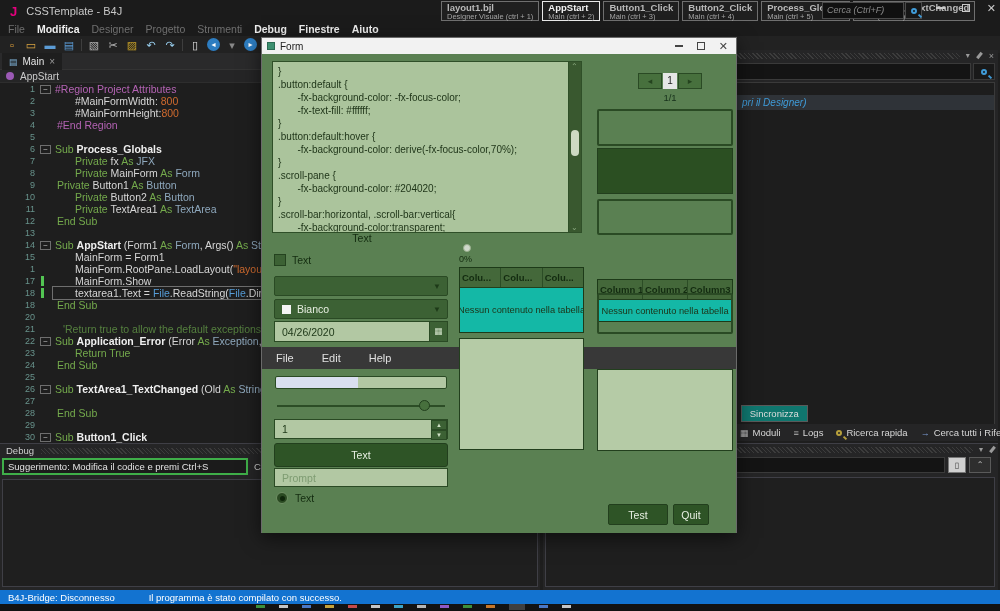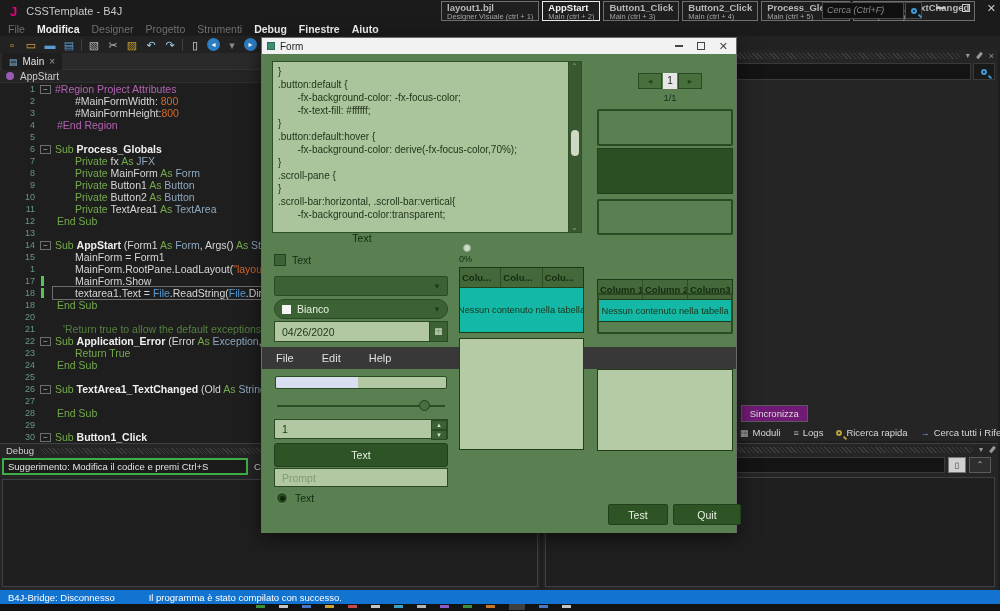--- a/index.html
+++ b/index.html
@@ -70,21 +70,21 @@
   .xicon{color:#9a9a9a;font-size:9px;margin-left:8px;}
   .rp-search{position:absolute;left:2px;top:13px;width:426px;height:17px;background:#141414;border:1px solid #3a3a3a;color:#ddd;font-size:10px;}
   .rp-search-btn{position:absolute;left:430px;top:13px;width:22px;height:17px;background:#191919;border:1px solid #3a3a3a;display:flex;align-items:center;justify-content:center;}
   .lens{width:6px;height:6px;border:2px solid #3f9bd8;border-radius:50%;position:relative;}
   .lens:after{content:"";position:absolute;left:5px;top:5px;width:4px;height:2px;background:#3f9bd8;transform:rotate(45deg);}
   .lens.gold{border-color:#b8a13c;}  .lens.gold:after{background:#b8a13c;}
   .rp-list{position:absolute;left:2px;top:32px;width:450px;height:352px;background:#1d1d1d;border:1px solid #3a3a3a;}
   .rp-row{position:absolute;left:0;top:12px;width:100%;height:15px;background:#2f3338;display:flex;align-items:center;}
   .rp-row span{color:#3f9bd8;font-size:10px;font-style:italic;margin-left:196px;white-space:nowrap;}
   .rp-btns{position:absolute;left:150px;top:355px;display:flex;gap:7px;}
-  .rbtn{background:#701a75;border:1px solid #5a5a5a;color:#dcdcdc;font-size:9.5px;padding:2px 8px;cursor:pointer;white-space:nowrap;}
+  .rbtn{background:#0f766e;border:1px solid #5a5a5a;color:#dcdcdc;font-size:9.5px;padding:2px 8px;cursor:pointer;white-space:nowrap;}
   .rtabs{position:absolute;left:543px;top:424px;width:455px;height:17px;background:#252526;display:flex;align-items:center;gap:13px;padding-left:197px;}
   .rtab{display:flex;align-items:center;gap:4px;color:#d8d8d8;font-size:9.5px;cursor:pointer;white-space:nowrap;}
   .rtab .ric{font-size:9px;}
 
   .bpanel{position:absolute;left:543px;top:443px;width:455px;height:147px;background:#252526;border-top:1px solid #3f3f46;}
   .bp-input{position:absolute;left:2px;top:13px;width:400px;height:16px;background:#141414;border:1px solid #3a3a3a;}
   .bp-btn1{position:absolute;left:405px;top:13px;width:18px;height:16px;background:#d0d0d0;border:1px solid #777;display:flex;align-items:center;justify-content:center;font-size:8px;color:#333;}
   .bp-btn2{position:absolute;left:426px;top:13px;width:22px;height:16px;background:#2e2e2e;border:1px solid #5a5a5a;color:#ccc;font-size:8px;text-align:center;line-height:14px;}
   .bp-list{position:absolute;left:2px;top:33px;width:450px;height:110px;background:#1f1f1f;border:1px solid #3f3f46;}
 
@@ -304,21 +304,21 @@
         <span class="ln">8</span>
         <span class="nofold"></span>
         <span class="code-wrap">
           <span class="code" style="margin-left: 22px;"><span class="seg-kw">Private </span><span class="seg-p">MainForm </span><span class="seg-kw">As </span><span class="seg-ty">Form</span></span>
         </span>
       </div>
       <div class="cl">
         <span class="ln">9</span>
         <span class="nofold"></span>
         <span class="code-wrap">
-          <span class="code" style="margin-left: 22px;"><span class="seg-kw">Private </span><span class="seg-p">Button1 </span><span class="seg-kw">As </span><span class="seg-ty">Button</span></span>
+          <span class="code" style="margin-left: 4px;"><span class="seg-kw">Private </span><span class="seg-p">Button1 </span><span class="seg-kw">As </span><span class="seg-ty">Button</span></span>
         </span>
       </div>
       <div class="cl">
         <span class="ln">10</span>
         <span class="nofold"></span>
         <span class="code-wrap">
           <span class="code" style="margin-left: 22px;"><span class="seg-kw">Private </span><span class="seg-p">Button2 </span><span class="seg-kw">As </span><span class="seg-ty">Button</span></span>
         </span>
       </div>
       <div class="cl">
@@ -479,20 +479,25 @@
     <div class="rp-head">
       <span class="hatch"></span>
       <span class="caret">▾</span>
       <span class="pin"></span>
       <span class="xicon">×</span>
     </div>
     <div class="rp-search"></div>
     <div class="rp-search-btn">
         <span class="lens"></span>
       </div>
+    <div class="rp-list">
+      <div class="rp-row">
+        <span>pri il Designer)</span>
+      </div>
+    </div>
     <div class="rp-btns" id="rpbtns">
         <span class="rbtn">nuovi</span>
         <span class="rbtn">Sincronizza</span>
       </div>
   </div>
   <div class="rtabs" id="rtabs">
       <span class="rtab">
         <span class="ric" style="color: rgb(184, 184, 184);">▦</span>
         <span>Moduli</span>
       </span>
@@ -559,20 +564,21 @@
         <div id="csslines" style="padding-top:3px;">
             <div class="cssline">}</div>
             <div class="cssline">.button:default {</div>
             <div class="cssline">       -fx-background-color: -fx-focus-color;</div>
             <div class="cssline">       -fx-text-fill: #ffffff;</div>
             <div class="cssline">}</div>
             <div class="cssline">.button:default:hover {</div>
             <div class="cssline">       -fx-background-color: derive(-fx-focus-color,70%);</div>
             <div class="cssline">}</div>
             <div class="cssline">.scroll-pane {</div>
+            <div class="cssline">       -fx-background-color: #204020;</div>
             <div class="cssline">}</div>
             <div class="cssline">.scroll-bar:horizontal, .scroll-bar:vertical{</div>
             <div class="cssline">       -fx-background-color:transparent;</div>
           </div>
         <div class="sp-scroll">
           <span class="sp-up">⌃</span>
           <div class="sp-thumb"></div>
           <span class="sp-dn">⌄</span>
         </div>
       </div>
@@ -580,21 +586,21 @@
       <div class="flabel">Text</div>
 
       <div class="fcheckrow">
         <span class="fcheckbox"></span>
         <span class="fchecklabel">Text</span>
       </div>
 
       <div class="fcombo" style="top:222px;">
         <span class="arrow">▼</span>
       </div>
-      <div class="fcombo" style="top:245px;border-radius:10px;">
+      <div class="fcombo" style="top:245px;">
         <span class="combo2-sq"></span>
         <span class="combo2-txt">Bianco</span>
         <span class="arrow">▼</span>
       </div>
 
       <div class="fdate">
         <span class="dval">04/26/2020</span>
         <span class="dbtn">▦</span>
       </div>
 
@@ -658,17 +664,17 @@
             <span class="gt-col">Column 1</span>
             <span class="gt-col">Column 2</span>
             <span class="gt-col">Column3</span>
           </div>
           <div class="gt-body" style="height: 21px;">Nessun contenuto nella tabella</div>
         </div>
       <div class="gpane" style="left:335px;top:239px;width:136px;height:41px;"></div>
       <div class="glist" style="left:335px;top:315px;width:136px;height:82px;"></div>
 
       <div class="tqbtn" style="left:346px;top:450px;width:60px;">Test</div>
-      <div class="tqbtn" style="left:411px;top:450px;width:68px;">Quit</div>
+      <div class="tqbtn" style="left:411px;top:450px;width:36px;">Quit</div>
     </div>
   </div>
 
 </div>
 
 </body></html>

